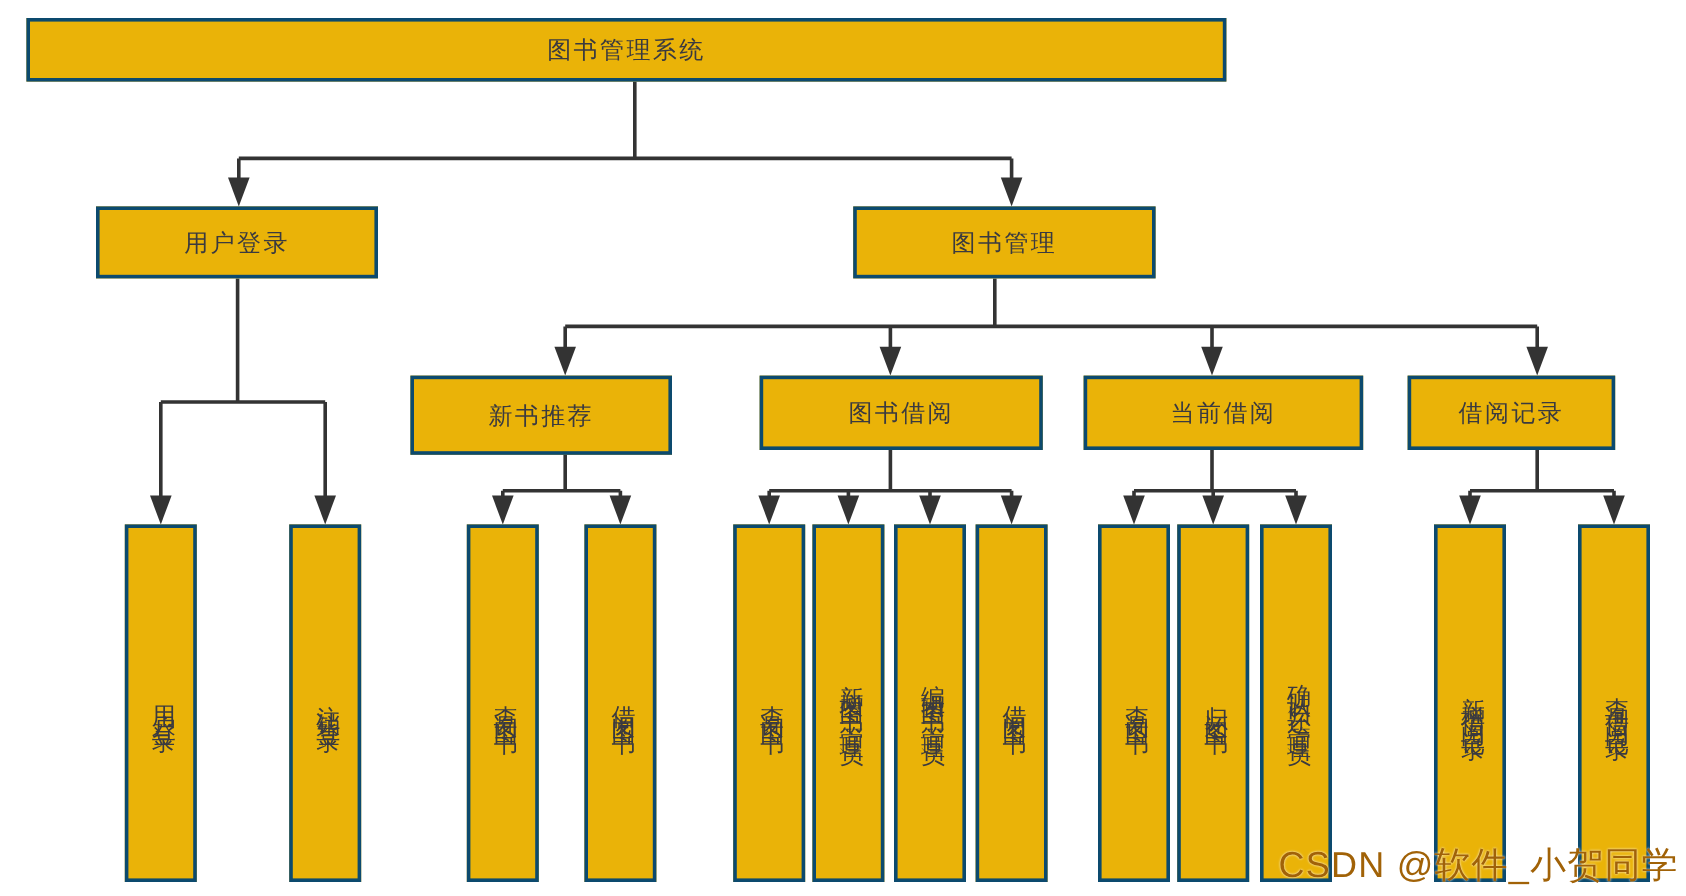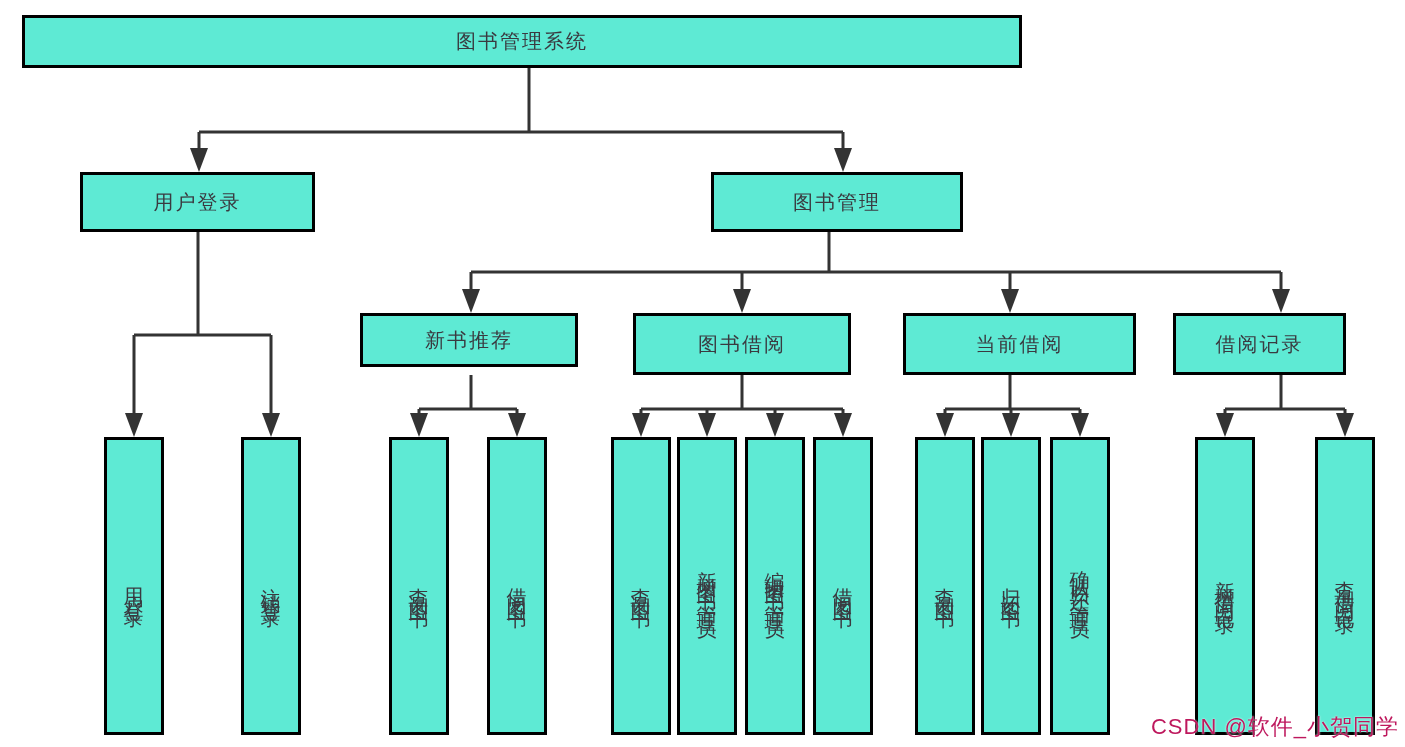--- a/index.html
+++ b/index.html
@@ -4,33 +4,33 @@
 <style>
   html,body{margin:0;padding:0;}
   body{
     width:1405px;height:747px;position:relative;background:#ffffff;
     font-family:"Liberation Sans","DejaVu Sans",sans-serif;
     overflow:hidden;
   }
   #canvas{position:absolute;left:0;top:0;width:1405px;height:747px;}
   svg.connectors{position:absolute;left:0;top:0;z-index:1;}
   .node{
-    position:absolute;box-sizing:border-box;background:#5eead4;
-    border:3px solid #000000;color:#3a3a40;z-index:2;
-    display:flex;align-items:center;justify-content:center;
+    position:absolute;box-sizing:border-box;background:#eab308;
+    border:3px solid #0c4a6e;color:#3a3a40;z-index:2;
+    display:flex;align-items:center;justify-content:center;font-family:Liberation Mono, monospace;
   }
   .hbox{font-size:20px;letter-spacing:2px;white-space:nowrap;}
   .leaf{width:60px;top:437px;height:298px;}
   .vtext{
     writing-mode:vertical-rl;text-orientation:mixed;
     font-size:20px;letter-spacing:7px;line-height:1;color:#3a3a40;
   }
   .watermark{
     position:absolute;right:6px;bottom:5px;z-index:3;
-    font-size:22px;color:#be185d;letter-spacing:1px;white-space:nowrap;
+    font-size:30px;color:#a16207;letter-spacing:1px;white-space:nowrap;
     text-shadow:0 0 2px #ffffff;
   }
 </style>
 </head>
 <body>
 
 <div id="canvas">
 
   <svg class="connectors" width="1405" height="747" viewBox="0 0 1405 747">
     <g stroke="#333333" stroke-width="3" fill="none">
@@ -84,22 +84,22 @@
       <polygon points="1216,413 1234,413 1225,437"></polygon>
       <polygon points="1336,413 1354,413 1345,437"></polygon>
     </g>
   </svg>
 
   <div class="node hbox" style="left:22px;top:15px;width:1000px;height:53px">图书管理系统</div>
 
   <div class="node hbox" style="left:80px;top:172px;width:235px;height:60px">用户登录</div>
   <div class="node hbox" style="left:711px;top:172px;width:252px;height:60px">图书管理</div>
 
-  <div class="node hbox" style="left:360px;top:313px;width:218px;height:54px">新书推荐</div>
-  <div class="node hbox" style="left:633px;top:313px;width:218px;height:62px">图书借阅</div>
+  <div class="node hbox" style="left:342px;top:313px;width:218px;height:66px">新书推荐</div>
+  <div class="node hbox" style="left:633px;top:313px;width:236px;height:62px">图书借阅</div>
   <div class="node hbox" style="left:903px;top:313px;width:233px;height:62px">当前借阅</div>
   <div class="node hbox" style="left:1173px;top:313px;width:173px;height:62px">借阅记录</div>
 
   <div class="node leaf" style="left:104px">
     <span class="vtext">用户登录</span>
   </div>
   <div class="node leaf" style="left:241px">
     <span class="vtext">注销登录</span>
   </div>
 

